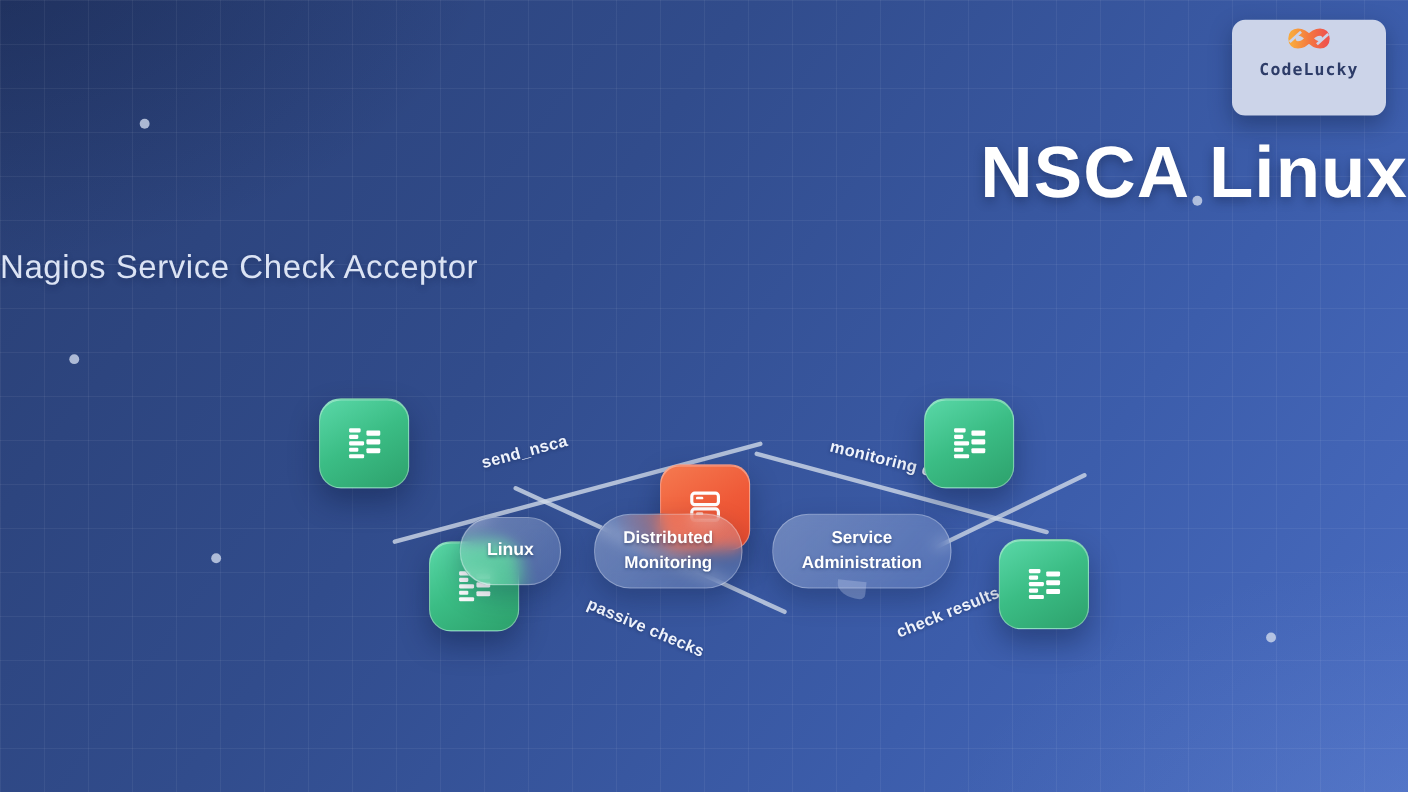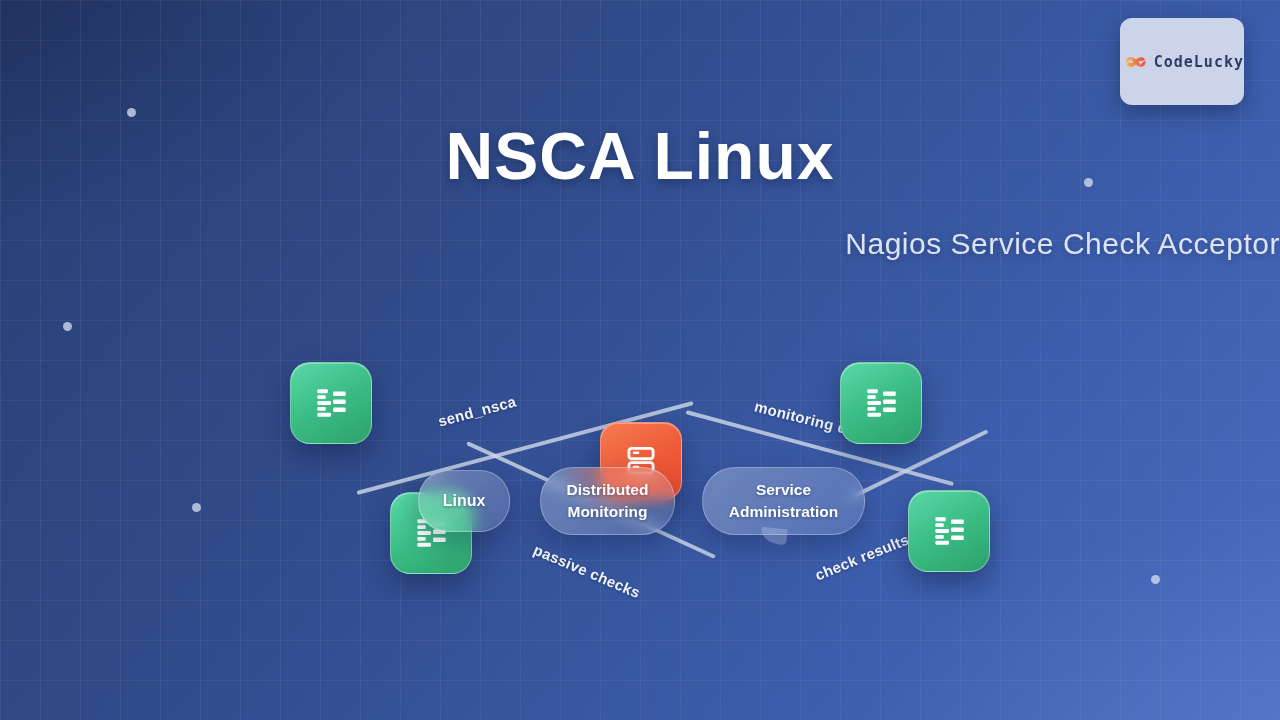--- a/index.html
+++ b/index.html
@@ -14,34 +14,34 @@
   .grid{
     position:absolute;inset:0;
     background-image:
       linear-gradient(rgba(255,255,255,0.055) 1px, transparent 1px),
       linear-gradient(90deg, rgba(255,255,255,0.055) 1px, transparent 1px);
     background-size:40px 40px;
   }
   .dot{position:absolute;width:9px;height:9px;border-radius:50%;background:rgba(206,216,236,0.8);}
 
   .title{
-    position:absolute;left:0;top:118px;width:1280px;text-align:center;
+    position:absolute;left:0;top:118px;width:1280px;text-align:right;
     color:#ffffff;font-size:66px;font-weight:bold;letter-spacing:1px;
     text-shadow:0 4px 10px rgba(12,24,60,0.4);
   }
   .subtitle{
-    position:absolute;left:0;top:227px;width:1280px;text-align:right;
+    position:absolute;left:0;top:227px;width:1280px;text-align:left;
     color:#dbe3f4;font-size:30px;font-weight:400;letter-spacing:0.5px;
     text-shadow:0 2px 6px rgba(12,24,60,0.3);
   }
 
   .logo-card{
-    position:absolute;left:1120px;top:18px;width:124px;height:87px;border-radius:12px;
+    position:absolute;left:1120px;top:18px;width:140px;height:87px;border-radius:12px;
     background:#ccd4e9;box-shadow:0 8px 20px rgba(10,20,50,0.35);
-    display:flex;flex-direction:row;align-items:center;gap:2px;
+    display:flex;flex-direction:column;align-items:center;gap:2px;
   }
   .logo-text{
     font-family:"DejaVu Sans Mono",monospace;font-size:15px;font-weight:bold;
     color:#2d3c68;letter-spacing:1px;
   }
 
   .edge{position:absolute;height:4px;border-radius:2px;background:rgba(208,217,232,0.8);transform-origin:0 50%;}
   .edge-label{
     position:absolute;color:#eff3fc;font-size:15px;font-weight:600;letter-spacing:0.3px;
     text-shadow:0 1px 3px rgba(15,30,70,0.45);white-space:nowrap;

